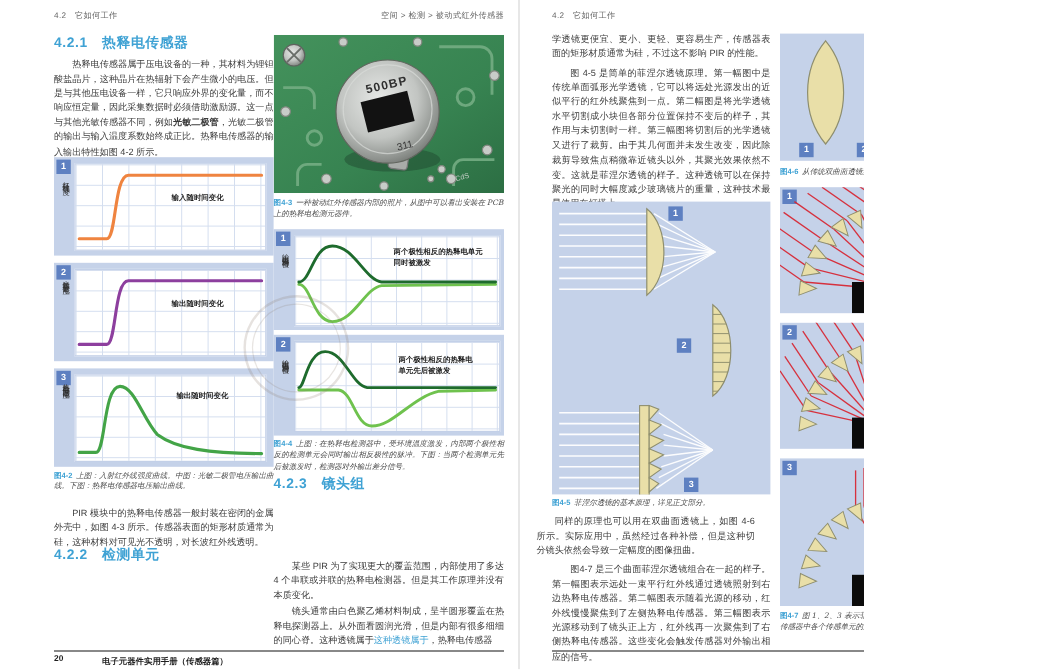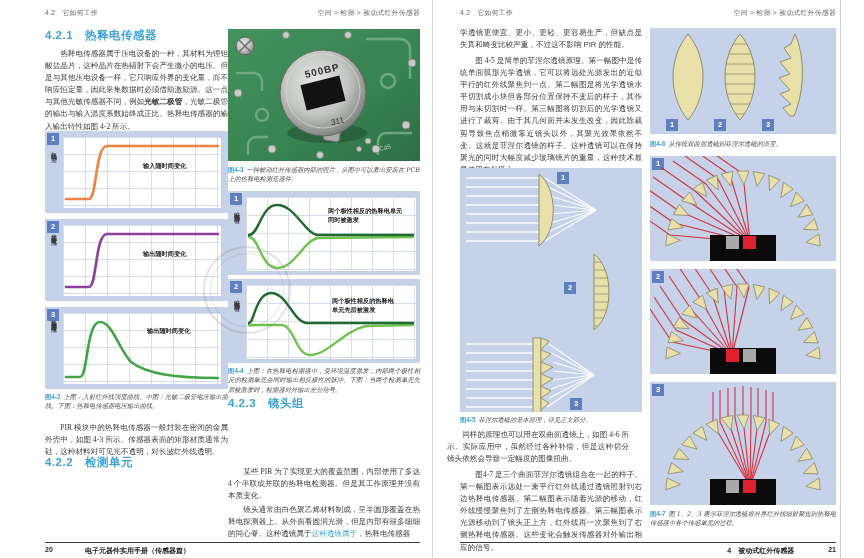--- a/index.html
+++ b/index.html
@@ -1,24 +1,24 @@
 <!DOCTYPE html>
 <html><head>
 <meta charset="utf-8">
 <style>
   html,body{margin:0;padding:0;background:#fff;}
-  .spread{position:relative;width:864px;height:558px;background:#ffffff;overflow:hidden;
+  .spread{position:relative;width:720px;height:558px;background:#ffffff;overflow:hidden;
           font-family:"Liberation Sans",sans-serif;color:#3b3b3b;}
   .page{position:absolute;top:0;width:432px;height:558px;}
   .pg-l{left:0;} .pg-r{left:432px;}
   .vline{position:absolute;top:0;bottom:0;width:1px;background:#d8d8d8;}
   .hdr{position:absolute;top:8px;font-size:6.8px;color:#666;letter-spacing:.3px;}
   .h{position:absolute;font-weight:bold;font-size:11.5px;color:#3fa2d4;letter-spacing:.5px;}
   .body-p{position:absolute;font-size:7.6px;line-height:12.1px;text-align:justify;color:#3b3b3b;}
-  .ind{text-indent:2em;font-family:Liberation Serif, serif;}
+  .ind{text-indent:2em;}
   .blu{color:#3fa2d4;}
   .bld{font-weight:bold;}
   .panel{position:absolute;background:#c5d2e9;}
   .plot{position:absolute;background:#fff;border:1px solid #c3d0e8;
         background-image:linear-gradient(to right,#d4deef 1px,transparent 1px),
                          linear-gradient(to bottom,#d4deef 1px,transparent 1px);}
   .plot svg{position:absolute;left:0;top:0;width:100%;height:100%;}
   .note{position:absolute;font-weight:bold;font-size:6.2px;line-height:8.8px;color:#1e1e1e;}
   .ylab{position:absolute;writing-mode:vertical-rl;font-size:6px;color:#2e2e2e;letter-spacing:1px;}
   .bdg{position:absolute;width:12px;height:12px;background:#5e80c1;color:#fff;
@@ -182,21 +182,21 @@
     <div class="frule" style="left:45px;top:542px;width:375px;"></div>
     <div class="ftr" style="left:45px;top:546px;">20</div>
     <div class="ftr" style="left:85px;top:546px;">电子元器件实用手册（传感器篇）</div>
   </section>
 
   <section class="page pg-r">
 
     <div class="hdr" style="left:28px;">4.2　它如何工作</div>
     <div class="hdr" style="left:218px;width:186px;text-align:right;">空间 &gt; 检测 &gt; 被动式红外传感器</div>
 
-    <div class="body-p" style="left:28px;top:27px;width:182px;">学透镜更便宜、更小、更轻、更容易生产，但缺点是失真和畸变比较严重，不过这不影响 PIR 的性能。</div>
+    <div class="body-p" style="left:28px;top:27px;width:182px;">学透镜更便宜、更小、更轻、更容易生产，传感器表面的矩形材质通常为硅，不过这不影响 PIR 的性能。</div>
     <div class="body-p ind" style="left:28px;top:55px;width:182px;">图 4-5 是简单的菲涅尔透镜原理。第一幅图中是传统单面弧形光学透镜，它可以将远处光源发出的近似平行的红外线聚焦到一点。第二幅图是将光学透镜水平切割成小块但各部分位置保持不变后的样子，其作用与未切割时一样。第三幅图将切割后的光学透镜又进行了裁剪。由于其几何面并未发生改变，因此除裁剪导致焦点稍微靠近镜头以外，其聚光效果依然不变。这就是菲涅尔透镜的样子。这种透镜可以在保持聚光的同时大幅度减少玻璃镜片的重量，这种技术最早使用在灯塔上。</div>
 
     <div class="panel" style="left:28px;top:168px;width:182px;height:244px;">
       <svg viewBox="0 0 182 244" style="position:absolute;left:0;top:0;width:100%;height:100%;">
         <defs>
           <clipPath id="c45">
               <path d="M134,86 L134,162 C154,147 154,101 134,86 Z"></path>
             </clipPath>
         </defs>
 

